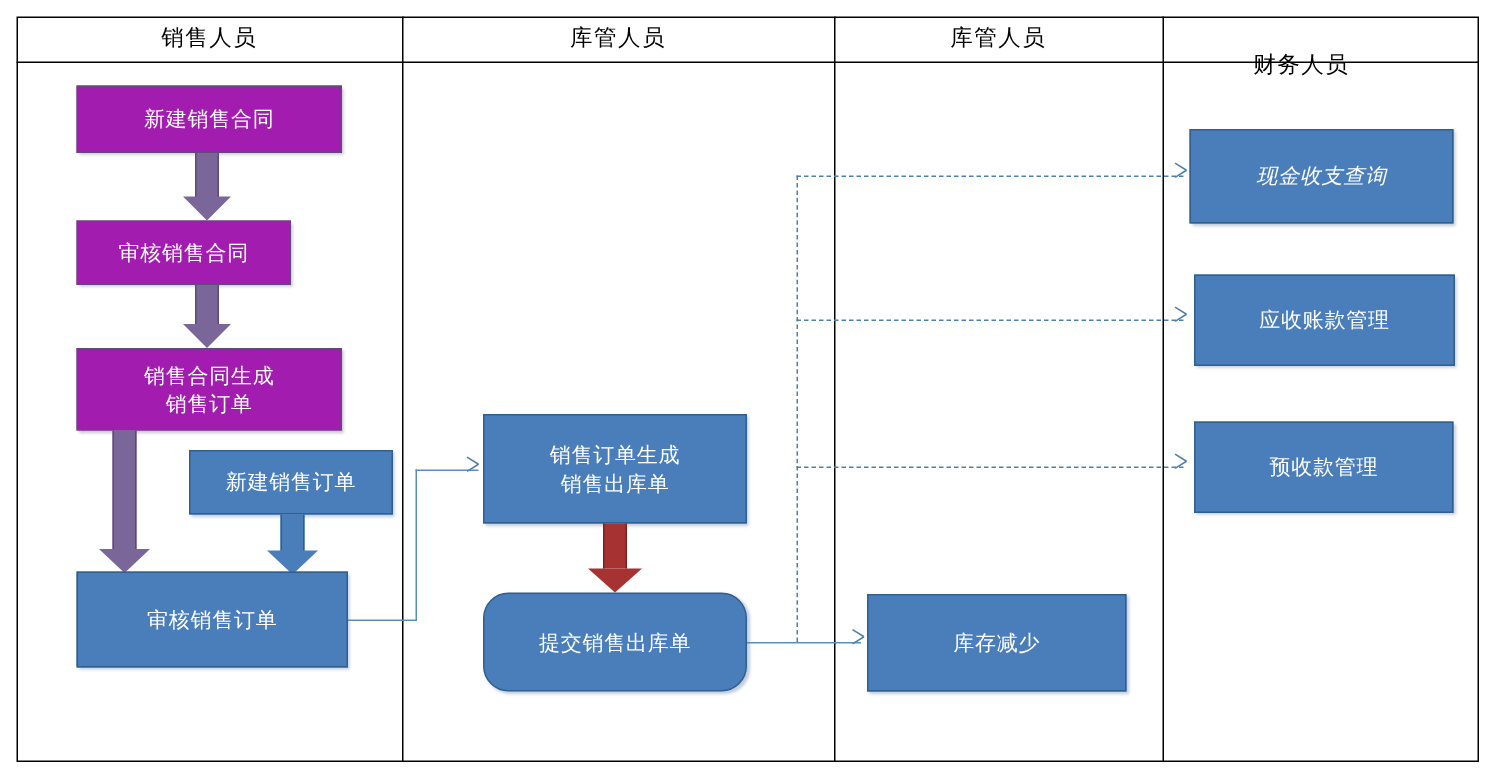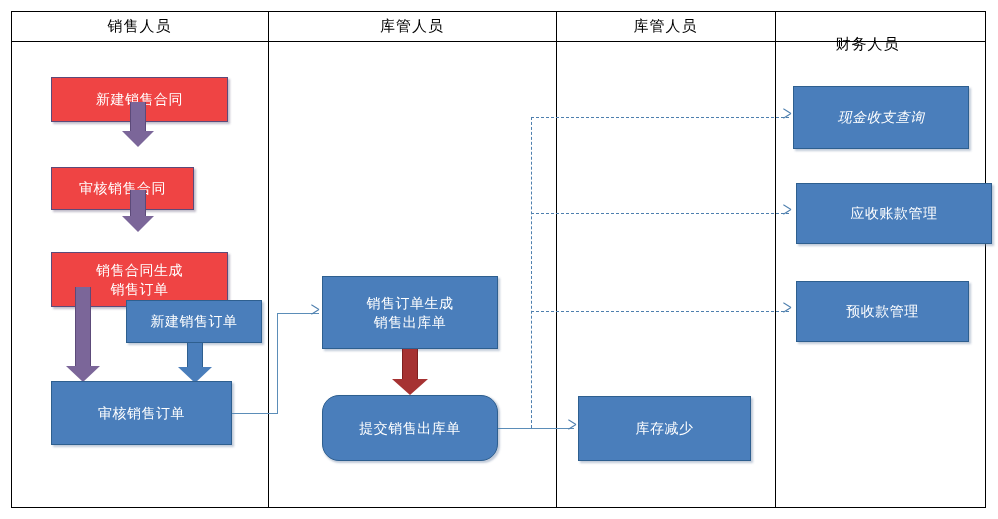--- a/index.html
+++ b/index.html
@@ -11,22 +11,22 @@
               border:1.6px solid #000;box-sizing:border-box;}
   .lane-vline{position:absolute;top:0;width:0;height:497px;border-left:1.6px solid #000;}
   .lane-hline{position:absolute;left:0;width:975px;height:0;border-top:1.6px solid #000;}
   .lane-head{position:absolute;top:11px;height:30px;line-height:30px;text-align:center;
              font-size:15px;color:#000;letter-spacing:1px;}
 
   
   .box{position:absolute;box-sizing:border-box;display:flex;align-items:center;
        justify-content:center;text-align:center;color:#ffffff;font-size:14px;
        line-height:1.35;letter-spacing:.5px;}
-  .box.purple{background:#ef4444;border:1.6px solid #5C4A79;
-              box-shadow:1.5px 1.5px 2px rgba(120,110,140,.45);margin-top:20px;}
+  .box.purple{background:#a21caf;border:1.6px solid #5C4A79;
+              box-shadow:1.5px 1.5px 2px rgba(120,110,140,.45);}
   .box.blue{background:#4A7EBB;border:1.6px solid #2E5F8F;
             box-shadow:1.5px 1.5px 2px rgba(120,140,170,.45);}
 
   
   .barrow{position:absolute;}
   .barrow .shaft{position:absolute;left:50%;transform:translateX(-50%);top:0;}
   .barrow .head{position:absolute;left:50%;transform:translateX(-50%);bottom:0;
                 width:0;height:0;}
   .barrow.purple .shaft{background:#7B6699;border-left:1.5px solid #5C4A79;border-right:1.5px solid #5C4A79;}
   .barrow.purple .head{border-left-color:transparent;border-right-color:transparent;border-top-color:#7B6699;}
@@ -124,17 +124,17 @@
   <div class="tip-open" style="left:782px;top:112.5px;"></div>
 
   <div class="dash-h" style="left:531px;top:213px;width:258px;"></div>
   <div class="tip-open" style="left:782px;top:208.5px;"></div>
 
   <div class="dash-h" style="left:531px;top:311px;width:258px;"></div>
   <div class="tip-open" style="left:782px;top:306.5px;"></div>
 
   <div class="box blue" style="left:793px;top:86px;width:176px;height:63px;font-style:italic;">现金收支查询</div>
 
-  <div class="box blue" style="left:796px;top:183px;width:196px;height:61px;">应收账款管理</div>
+  <div class="box blue" style="left:796px;top:183px;width:174px;height:61px;">应收账款管理</div>
 
   <div class="box blue" style="left:796px;top:281px;width:173px;height:61px;">预收款管理</div>
 
 </div>
 
 </body></html>

